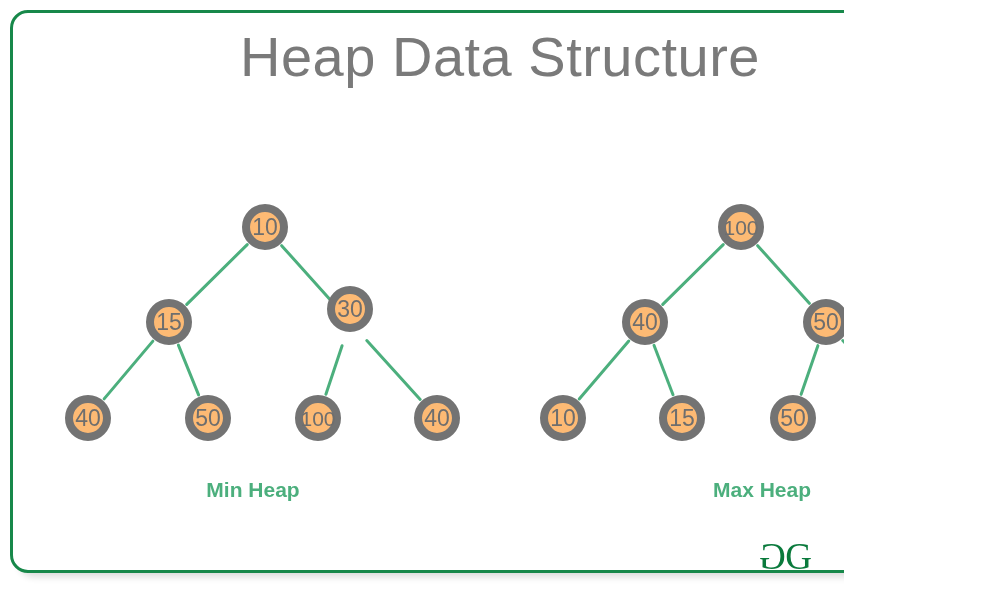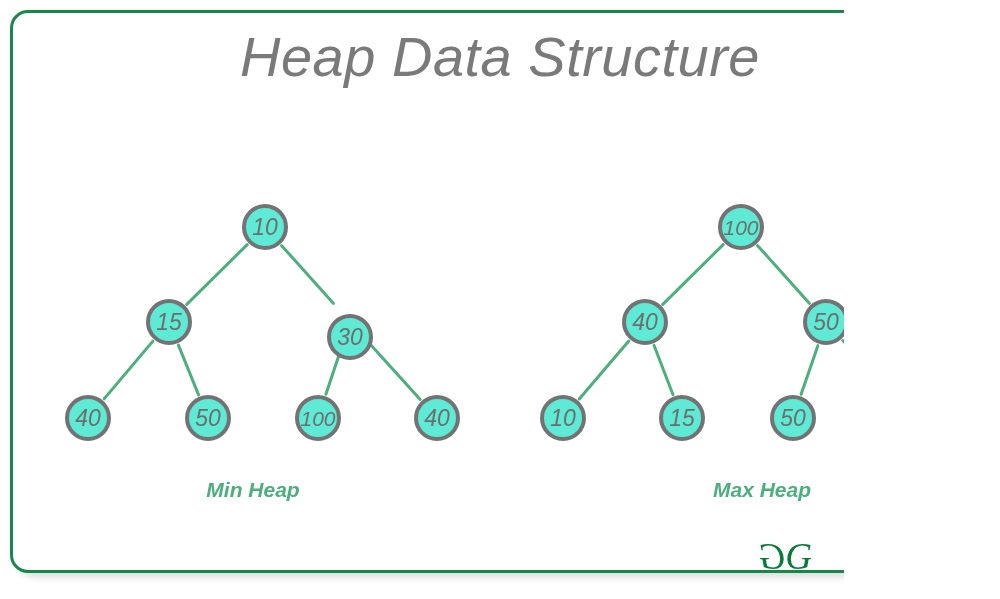--- a/index.html
+++ b/index.html
@@ -10,21 +10,20 @@
   }
   body {
     font-family: "Liberation Sans", sans-serif;
   }
   #canvas {
     position: relative;
     width: 844px;
     height: 599px;
     background: #ffffff;
     overflow: hidden;
-    font-style: italic;
   }
   #frame {
     position: absolute;
     left: 10px;
     top: 10px;
     width: 968px;
     height: 563px;
     border: 3px solid #17884a;
     border-radius: 18px;
     background: #ffffff;
@@ -47,23 +46,23 @@
     position: absolute;
     left: 0;
     top: 0;
     width: 1000px;
     height: 599px;
     pointer-events: none;
   }
   .node {
     position: absolute;
     box-sizing: border-box;
-    border: 4px solid #737373;
+    border: 8px solid #737373;
     border-radius: 50%;
-    background: #5eead4;
+    background: #fdba74;
     color: #6e6e6e;
     display: flex;
     align-items: center;
     justify-content: center;
     font-family: "Liberation Sans", sans-serif;
     font-weight: 400;
     line-height: 1;
   }
   .node.r23 { width: 46px; height: 46px; font-size: 23px; }
   .node.r23.small { font-size: 21px; }
@@ -112,21 +111,21 @@
       <line x1="757.6698714867456" y1="245.63103283812748" x2="809.3301285132544" y2="303.3689671618725" stroke="#4caf7d" stroke-width="3" stroke-linecap="round"></line>
       <line x1="628.7628537469121" y1="341.0093419548346" x2="579.2371462530879" y2="398.9906580451654" stroke="#4caf7d" stroke-width="3" stroke-linecap="round"></line>
       <line x1="653.9907578641697" y1="345.3273717556837" x2="673.0092421358303" y2="394.6726282443163" stroke="#4caf7d" stroke-width="3" stroke-linecap="round"></line>
       <line x1="817.8730057872237" y1="345.6421649826217" x2="801.1269942127763" y2="394.3578350173783" stroke="#4caf7d" stroke-width="3" stroke-linecap="round"></line>
       <line x1="842.7879856184715" y1="340.52467378589955" x2="896.2120143815285" y2="399.47532621410045" stroke="#4caf7d" stroke-width="3" stroke-linecap="round"></line>
     </svg>
 
   <div id="nodes-layer">
       <div class="node r23" style="left: 242px; top: 204px;">10</div>
       <div class="node r23" style="left: 146px; top: 299px;">15</div>
-      <div class="node r23" style="left: 327px; top: 314px;">30</div>
+      <div class="node r23" style="left: 327px; top: 286px;">30</div>
       <div class="node r23" style="left: 65px; top: 395px;">40</div>
       <div class="node r23" style="left: 185px; top: 395px;">50</div>
       <div class="node r23 small" style="left: 295px; top: 395px;">100</div>
       <div class="node r23" style="left: 414px; top: 395px;">40</div>
       <div class="node r23 small" style="left: 718px; top: 204px;">100</div>
       <div class="node r23" style="left: 622px; top: 299px;">40</div>
       <div class="node r23" style="left: 803px; top: 299px;">50</div>
       <div class="node r23" style="left: 540px; top: 395px;">10</div>
       <div class="node r23" style="left: 659px; top: 395px;">15</div>
       <div class="node r23" style="left: 770px; top: 395px;">50</div>

